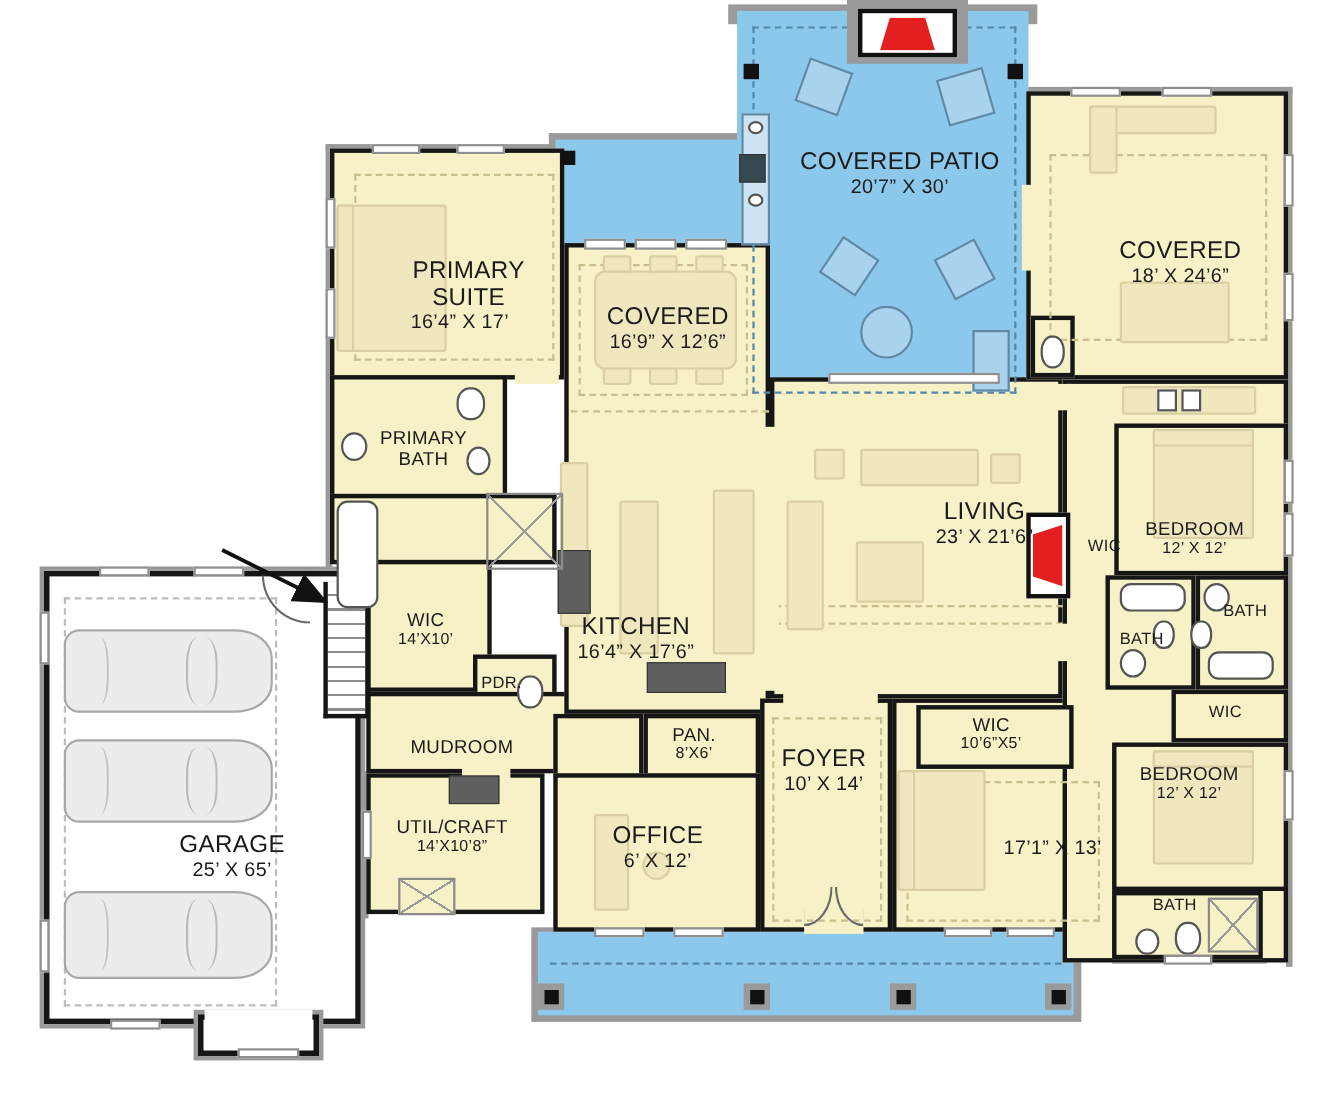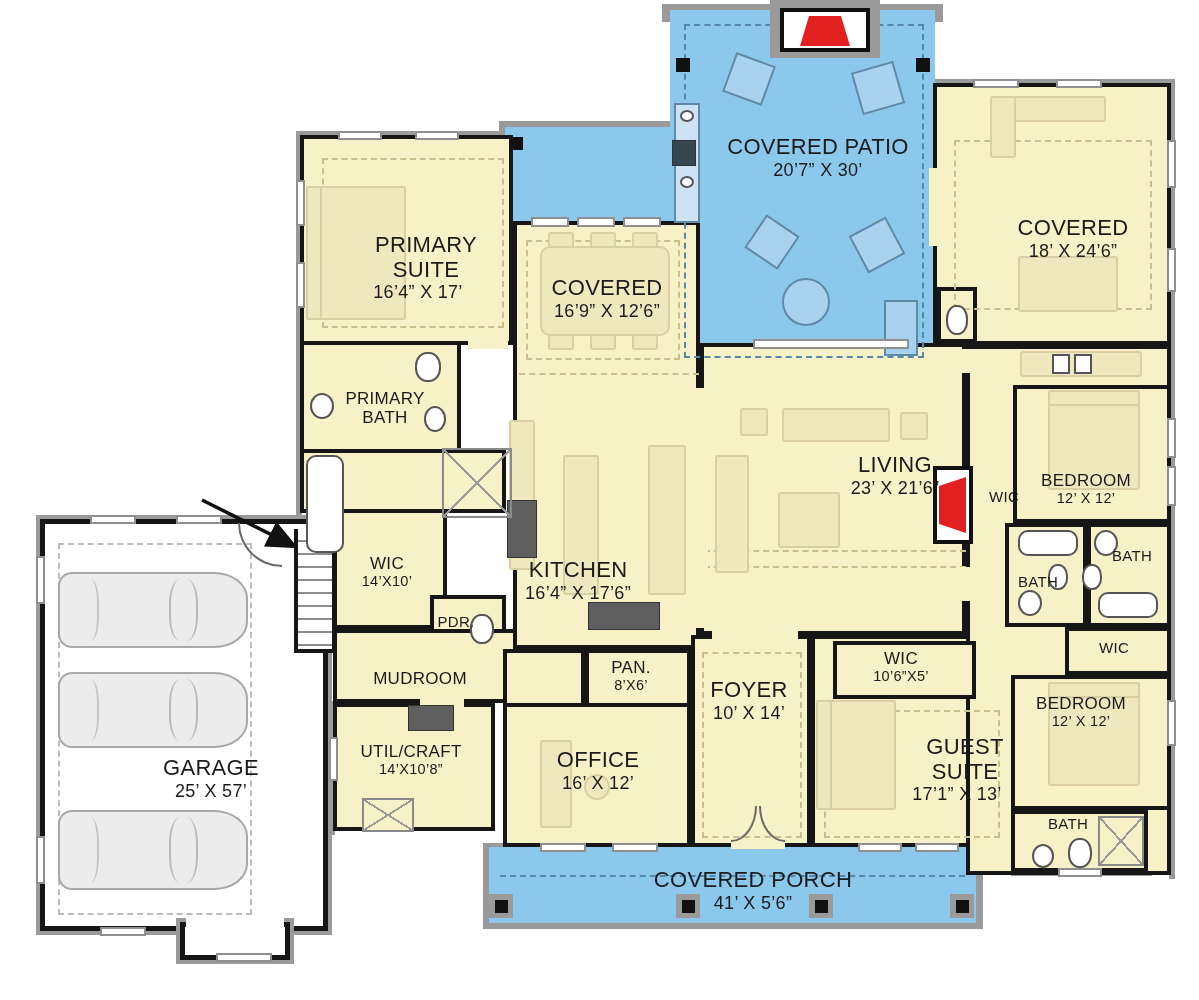--- a/index.html
+++ b/index.html
@@ -299,41 +299,36 @@
   </div>
   <div class="lbl md" style="left:901px;top:667px">
     <div class="nm">WIC</div>
     <div class="dm">10’6”X5’</div>
   </div>
   <div class="lbl md" style="left:1081px;top:712px">
     <div class="nm">BEDROOM</div>
     <div class="dm">12’ X 12’</div>
   </div>
   <div class="lbl lg wrap" style="left:957px;top:770px;width:130px">
-    <div class="nm">GUEST SUITE</div>
     <div class="dm">17’1” X 13’</div>
   </div>
   <div class="lbl md" style="left:411px;top:760px">
     <div class="nm">UTIL/CRAFT</div>
     <div class="dm">14’X10’8”</div>
   </div>
   <div class="lbl lg" style="left:598px;top:770px">
     <div class="nm">OFFICE</div>
-    <div class="dm">16’ X 12’</div>
+    <div class="dm">6’ X 12’</div>
   </div>
   <div class="lbl sm" style="left:1068px;top:824px">
     <div class="nm">BATH</div>
   </div>
   <div class="lbl lg" style="left:211px;top:778px">
     <div class="nm">GARAGE</div>
-    <div class="dm">25’ X 57’</div>
-  </div>
-  <div class="lbl lg" style="left:753px;top:890px">
-    <div class="nm">COVERED PORCH</div>
-    <div class="dm">41’ X 5’6”</div>
+    <div class="dm">25’ X 65’</div>
   </div>
 
   <svg width="120" height="72" style="position:absolute;left:192px;top:490px;z-index:21">
     <defs>
       <marker id="ah" markerWidth="9" markerHeight="8" refX="7" refY="4" orient="auto">
         <polygon points="0 0, 9 4, 0 8" fill="#111"></polygon>
       </marker>
     </defs>
     <line x1="10" y1="10" x2="100" y2="55" stroke="#111" stroke-width="3.5" marker-end="url(#ah)"></line>
   </svg>

